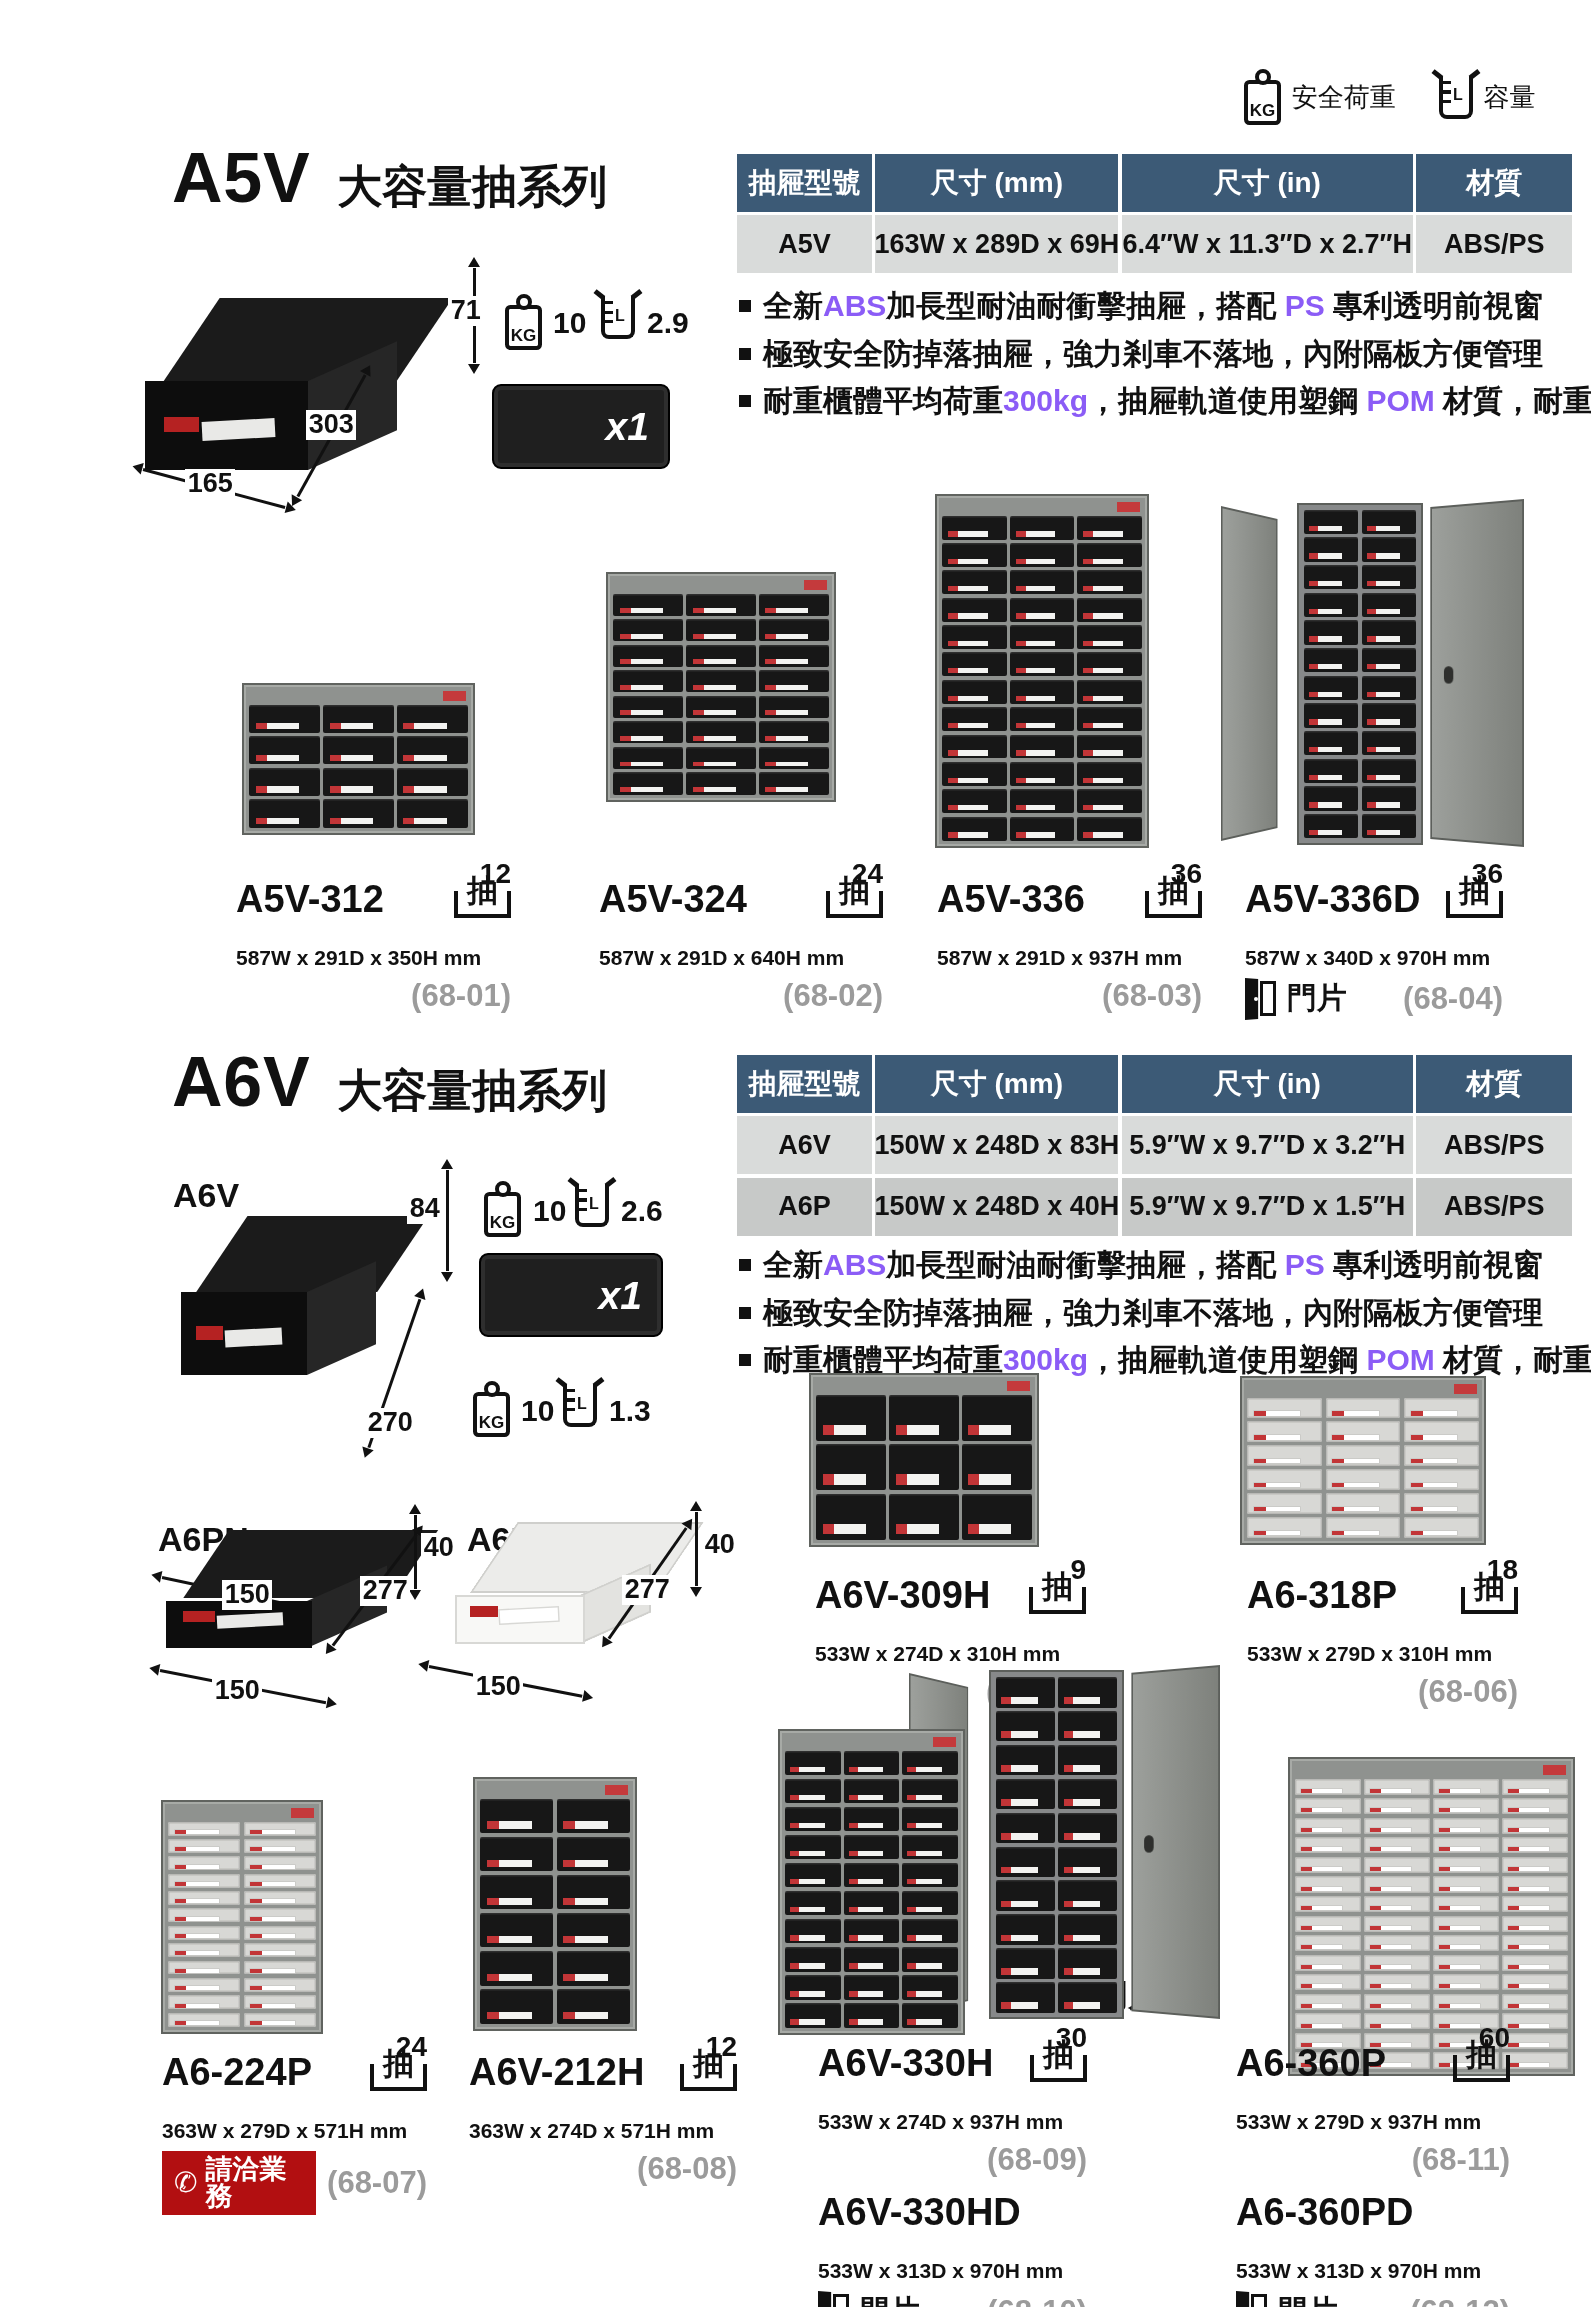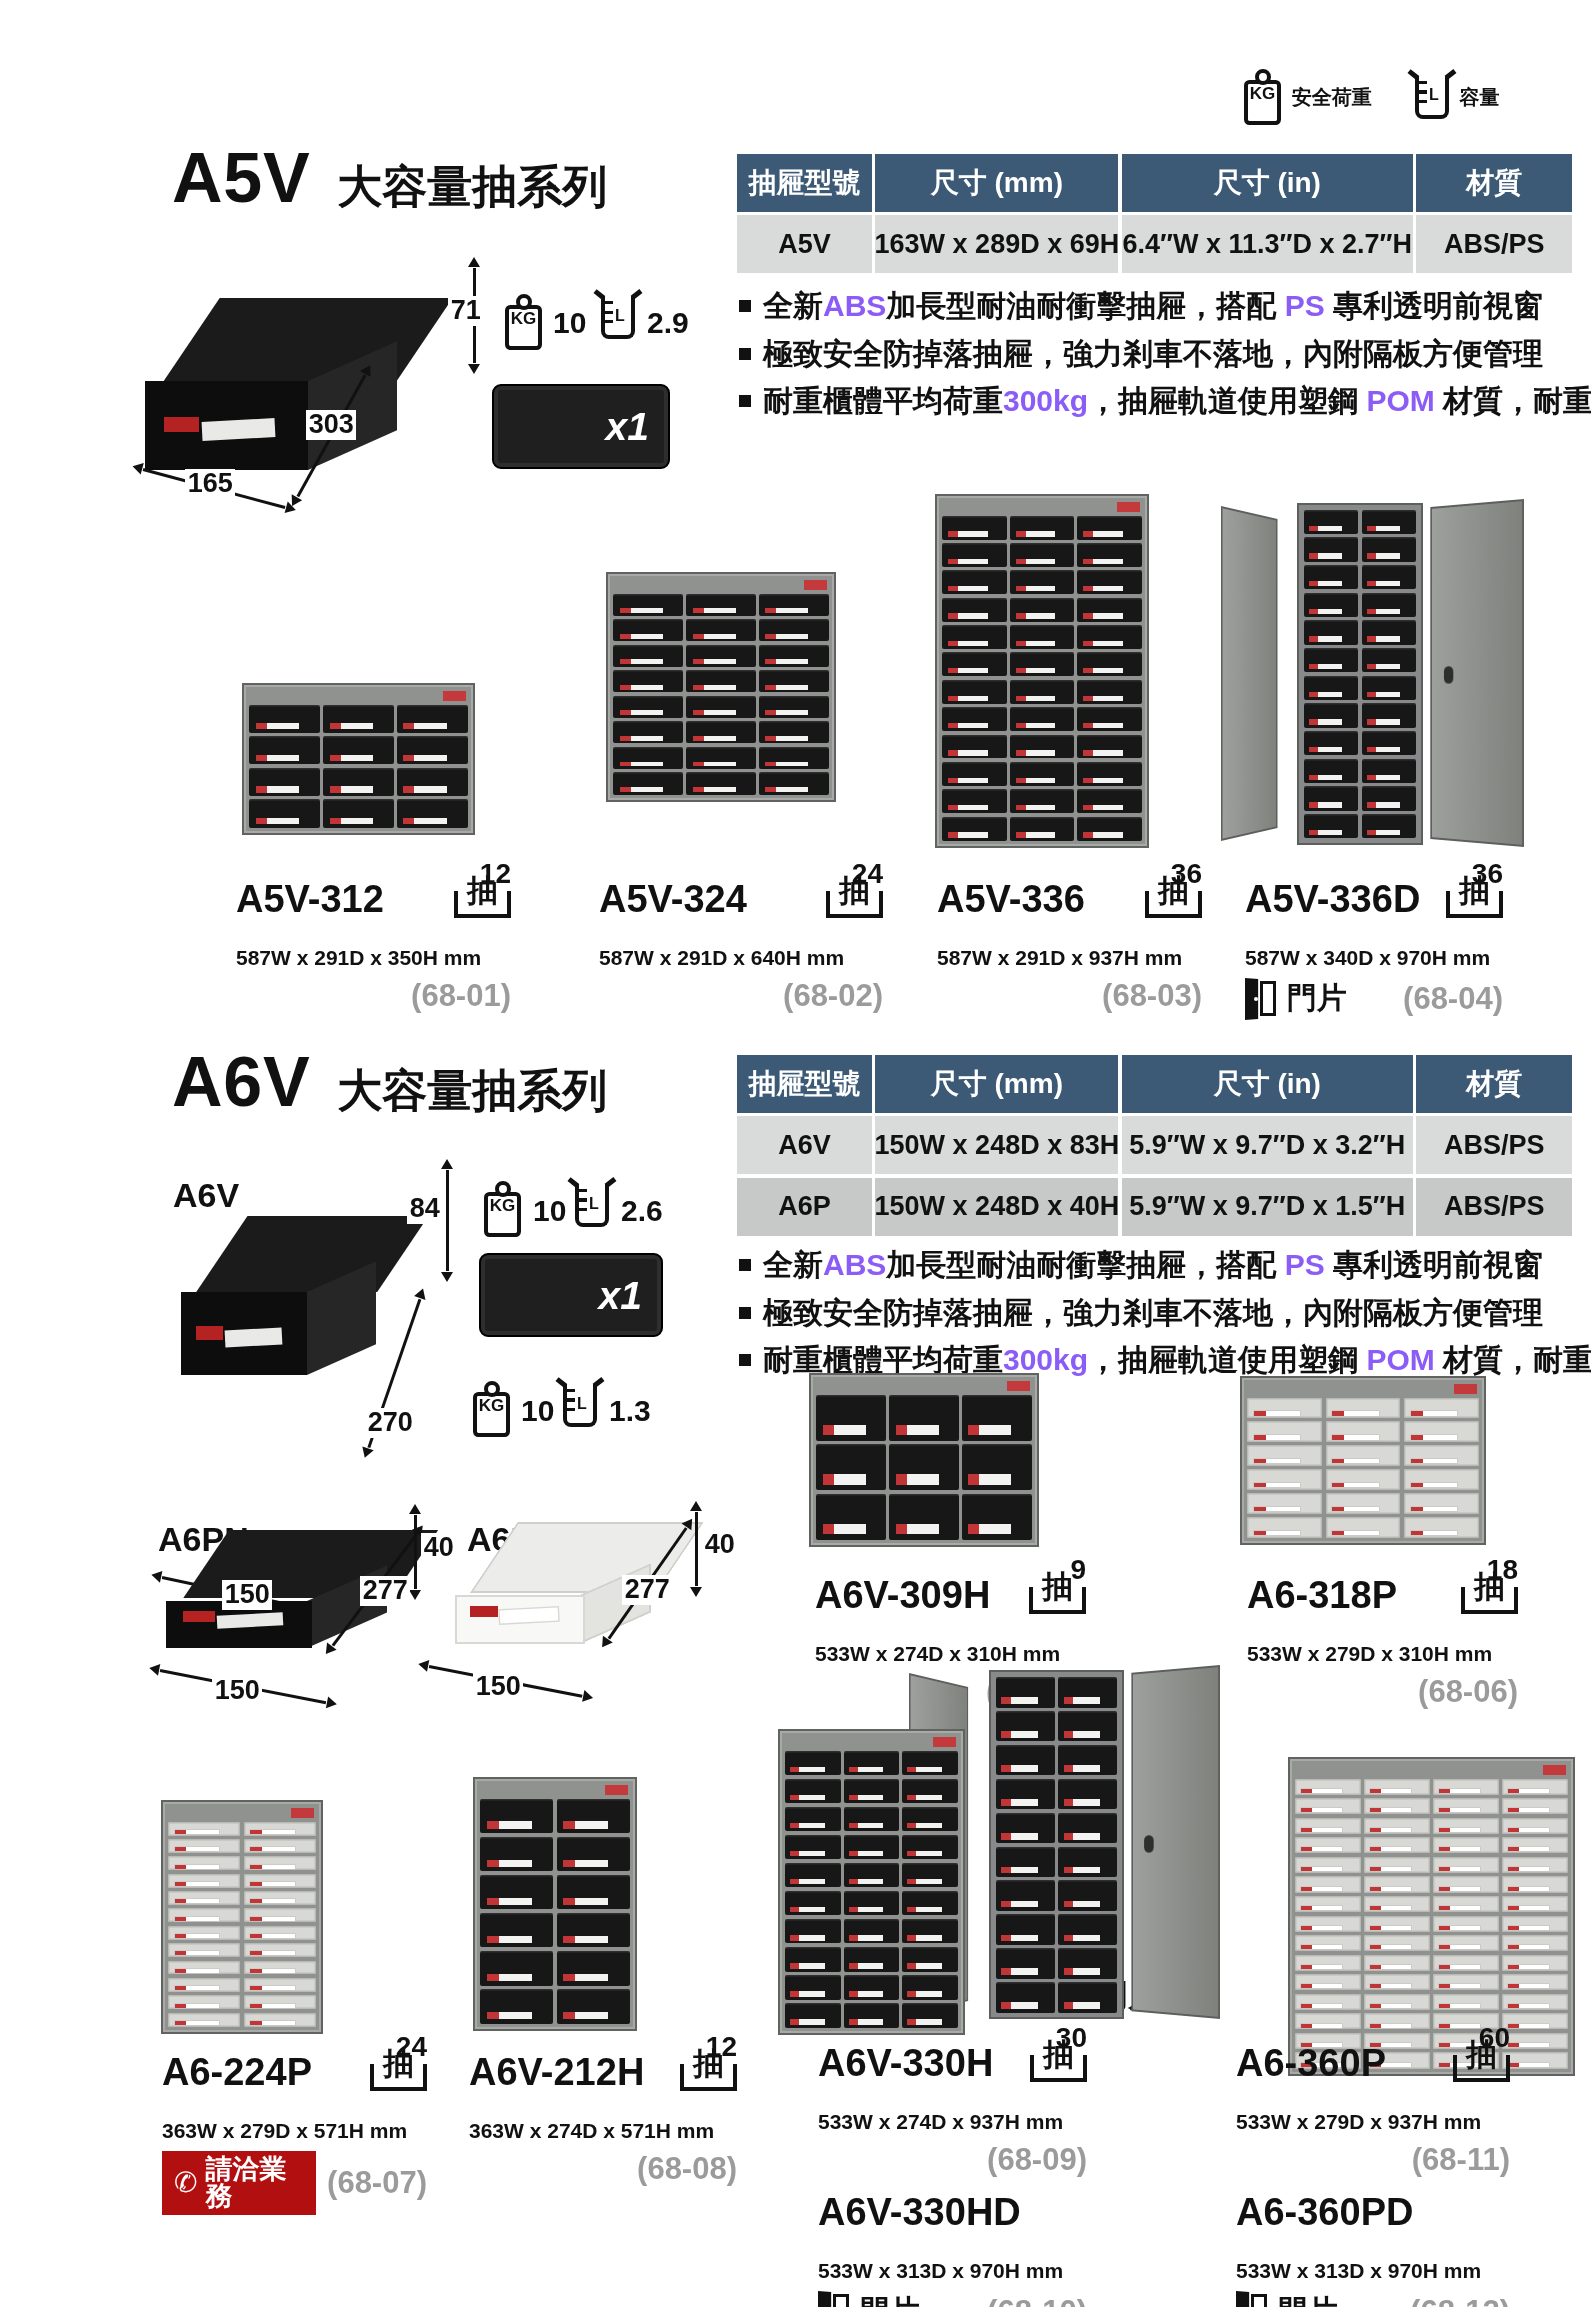--- a/index.html
+++ b/index.html
@@ -5,24 +5,24 @@
   html,body{margin:0;padding:0;}
   body{
     width:1591px;height:2307px;position:relative;background:#ffffff;
     font-family:"Liberation Sans","DejaVu Sans",sans-serif;color:#111;
     overflow:hidden;
   }
 
   
   .legend{position:absolute;left:1244px;top:70px;display:flex;align-items:center;gap:43px;}
   .leg-item{display:flex;align-items:center;gap:10.8px;}
-  .leg-label{font-size:20px;font-weight:700;}
+  .leg-label{font-size:26px;font-weight:400;}
 
   .kgico{position:relative;width:37px;height:45px;border:4.7px solid #111;border-radius:5.4px;
-    background:#fff;box-sizing:border-box;display:flex;align-items:flex-start;justify-content:center;margin-top:9.5px;}
+    background:#fff;box-sizing:border-box;display:flex;align-items:flex-end;justify-content:center;margin-top:9.5px;}
   .kgico::before{content:"";position:absolute;top:-15px;left:50%;transform:translateX(-50%);
     width:8px;height:8px;border:4.7px solid #111;border-radius:50%;background:#fff;}
   .kgico .t{font-size:17px;font-weight:700;}
 
   .lico{position:relative;width:34px;height:43px;border-left:4.7px solid #111;border-right:4.7px solid #111;
     border-bottom:4.7px solid #111;border-radius:0 0 8px 8px;box-sizing:border-box;
     display:flex;align-items:center;justify-content:center;}
   .lico::before{content:"";position:absolute;top:-4px;left:-10.8px;width:10.8px;height:4.7px;background:#111;transform:rotate(38deg);}
   .lico::after{content:"";position:absolute;top:-4px;right:-10.8px;width:10.8px;height:4.7px;background:#111;transform:rotate(-38deg);}
   .lico i{position:absolute;left:0;top:5.4px;width:8px;height:27px;

